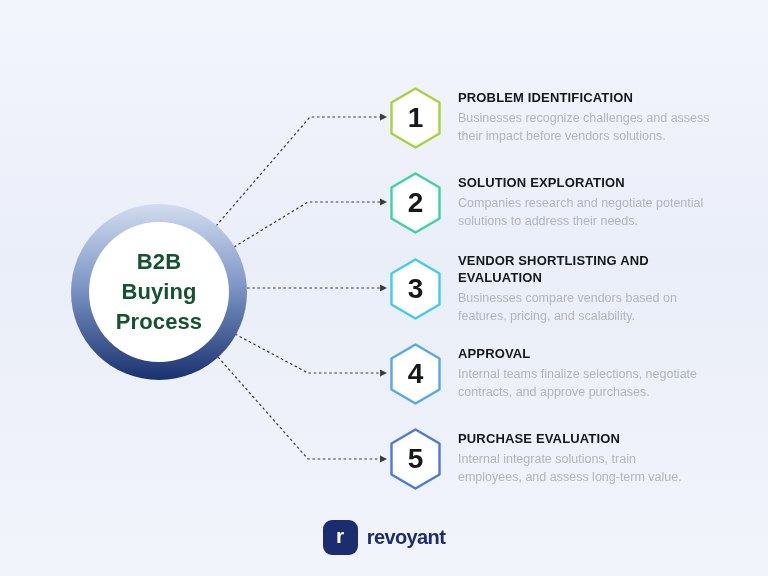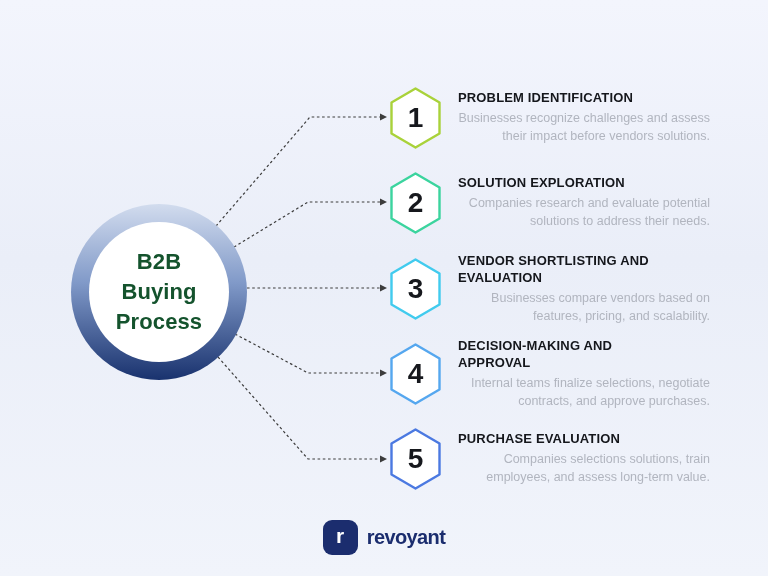--- a/index.html
+++ b/index.html
@@ -85,21 +85,20 @@
     color: #15171c;
     line-height: 1.32;
     letter-spacing: 0.15px;
   }
   .step-title span { display: block; }
   .step-desc {
     margin-top: 4px;
     font-size: 12.5px;
     color: #b1b5bf;
     line-height: 1.42;
-    text-align: right;
   }
   .step-desc span { display: block; }
   
   .logo-row {
     position: absolute;
     left: 0; top: 520px;
     width: 768px;
     display: flex;
     align-items: center;
     justify-content: center;
@@ -173,21 +172,21 @@
         <polygon points="27.5,1.5 51.5,15.5 51.5,46.5 27.5,60.5 3.5,46.5 3.5,15.5" fill="#ffffff" stroke-width="2.4" stroke-linejoin="round" stroke="#3bd49e"></polygon>
       </svg>
       <span class="hex-num">2</span>
     </div>
     <div class="step-text">
       <div class="step-title">
         <span>SOLUTION EXPLORATION</span>
         <span></span>
       </div>
       <div class="step-desc">
-        <span>Companies research and evaluate potential</span>
+        <span>Companies research and negotiate potential</span>
         <span>solutions to address their needs.</span>
       </div>
     </div>
   </div>
 
   <div class="step" style="top:246px">
     <div class="hex-wrap">
       <svg viewBox="0 0 55 62">
         <polygon points="27.5,1.5 51.5,15.5 51.5,46.5 27.5,60.5 3.5,46.5 3.5,15.5" fill="#ffffff" stroke-width="2.4" stroke-linejoin="round" stroke="#41cbee"></polygon>
       </svg>
@@ -207,21 +206,20 @@
 
   <div class="step" style="top:331px">
     <div class="hex-wrap">
       <svg viewBox="0 0 55 62">
         <polygon points="27.5,1.5 51.5,15.5 51.5,46.5 27.5,60.5 3.5,46.5 3.5,15.5" fill="#ffffff" stroke-width="2.4" stroke-linejoin="round" stroke="#55a7ef"></polygon>
       </svg>
       <span class="hex-num">4</span>
     </div>
     <div class="step-text">
       <div class="step-title">
-        <span>DECISION-MAKING AND</span>
         <span>APPROVAL</span>
       </div>
       <div class="step-desc">
         <span>Internal teams finalize selections, negotiate</span>
         <span>contracts, and approve purchases.</span>
       </div>
     </div>
   </div>
 
   <div class="step" style="top:416px">
@@ -229,21 +227,21 @@
       <svg viewBox="0 0 55 62">
         <polygon points="27.5,1.5 51.5,15.5 51.5,46.5 27.5,60.5 3.5,46.5 3.5,15.5" fill="#ffffff" stroke-width="2.4" stroke-linejoin="round" stroke="#4b79e1"></polygon>
       </svg>
       <span class="hex-num">5</span>
     </div>
     <div class="step-text">
       <div class="step-title">
         <span>PURCHASE EVALUATION</span>
       </div>
       <div class="step-desc">
-        <span>Companies selections solutions, train</span>
+        <span>Internal integrate solutions, train</span>
         <span>employees, and assess long-term value.</span>
       </div>
     </div>
   </div>
 
   <div class="logo-row">
     <div class="logo-mark">r</div>
     <div class="logo-name">revoyant</div>
   </div>
 

